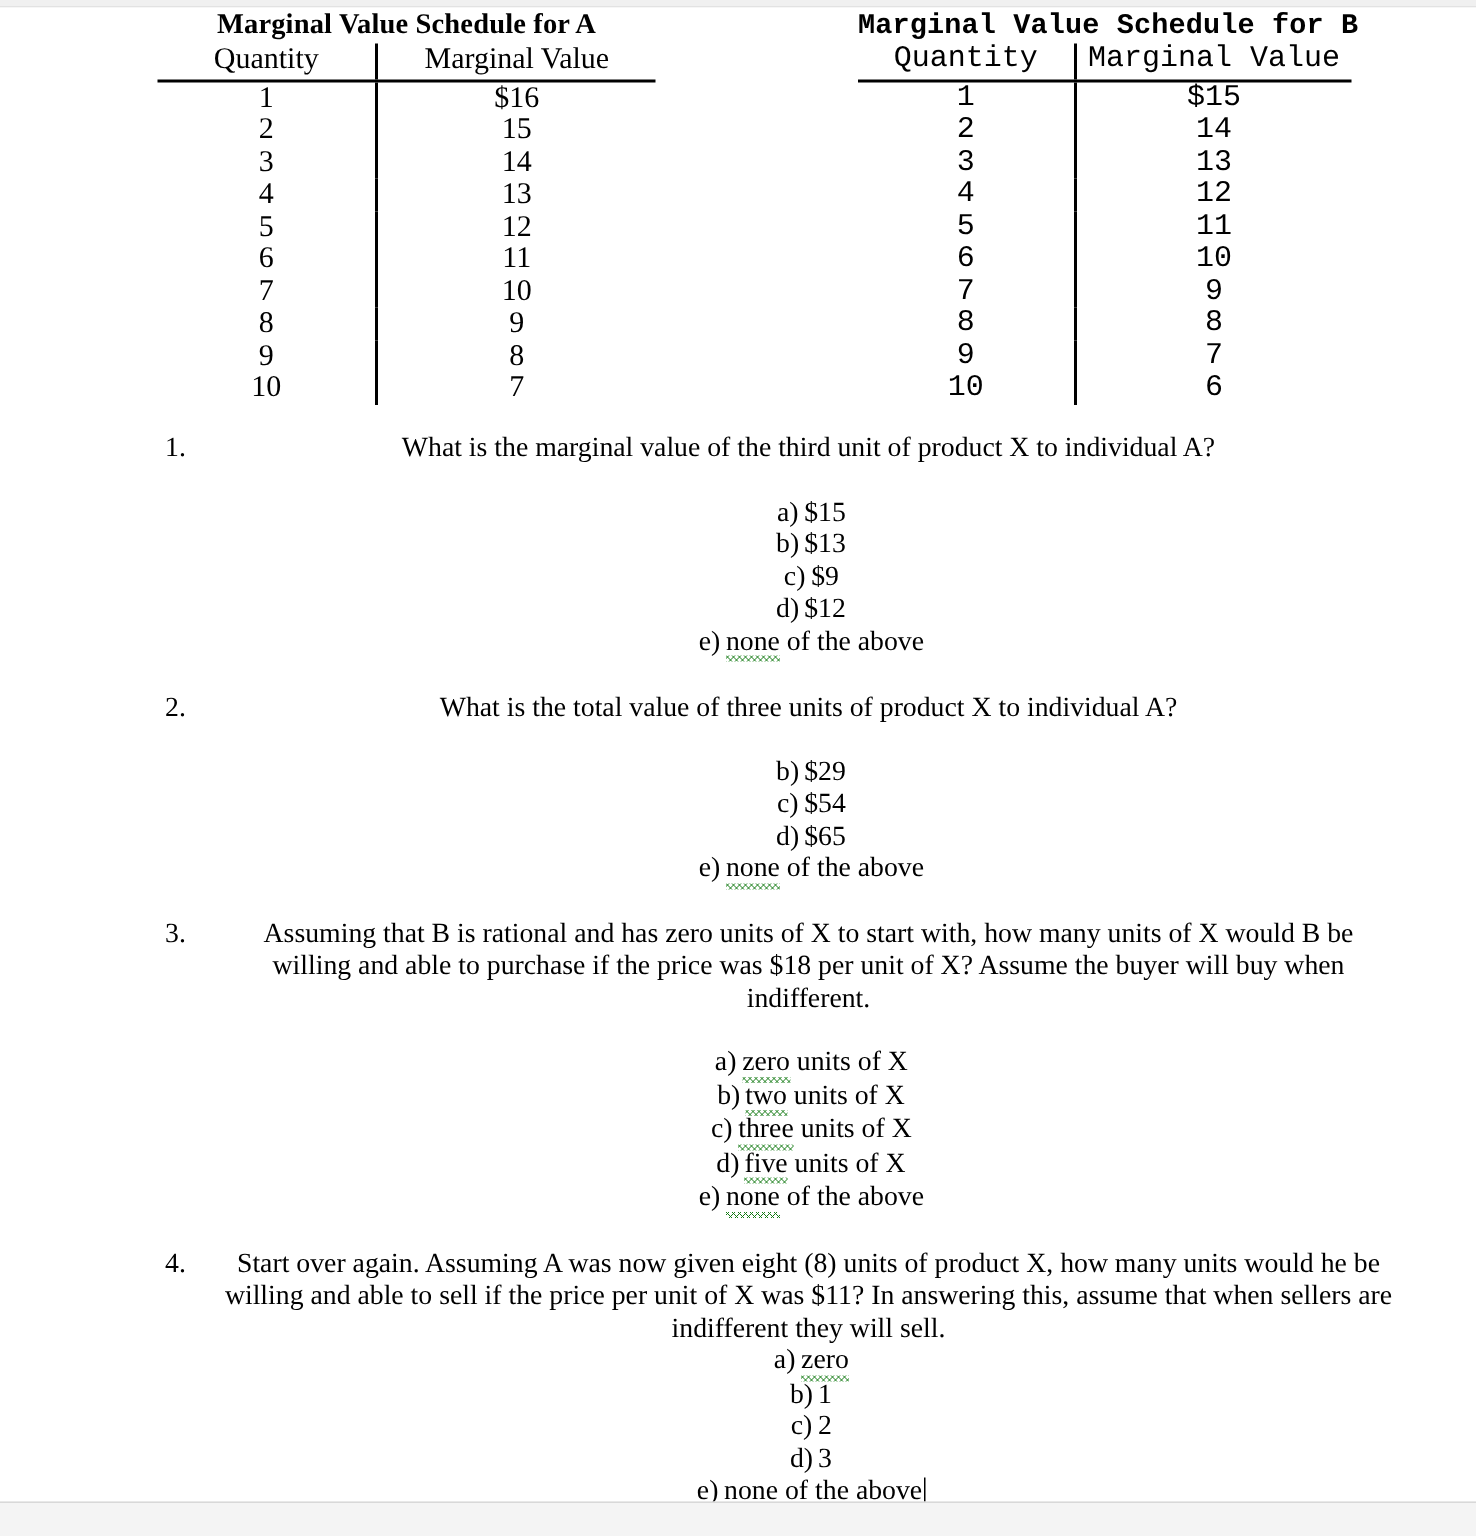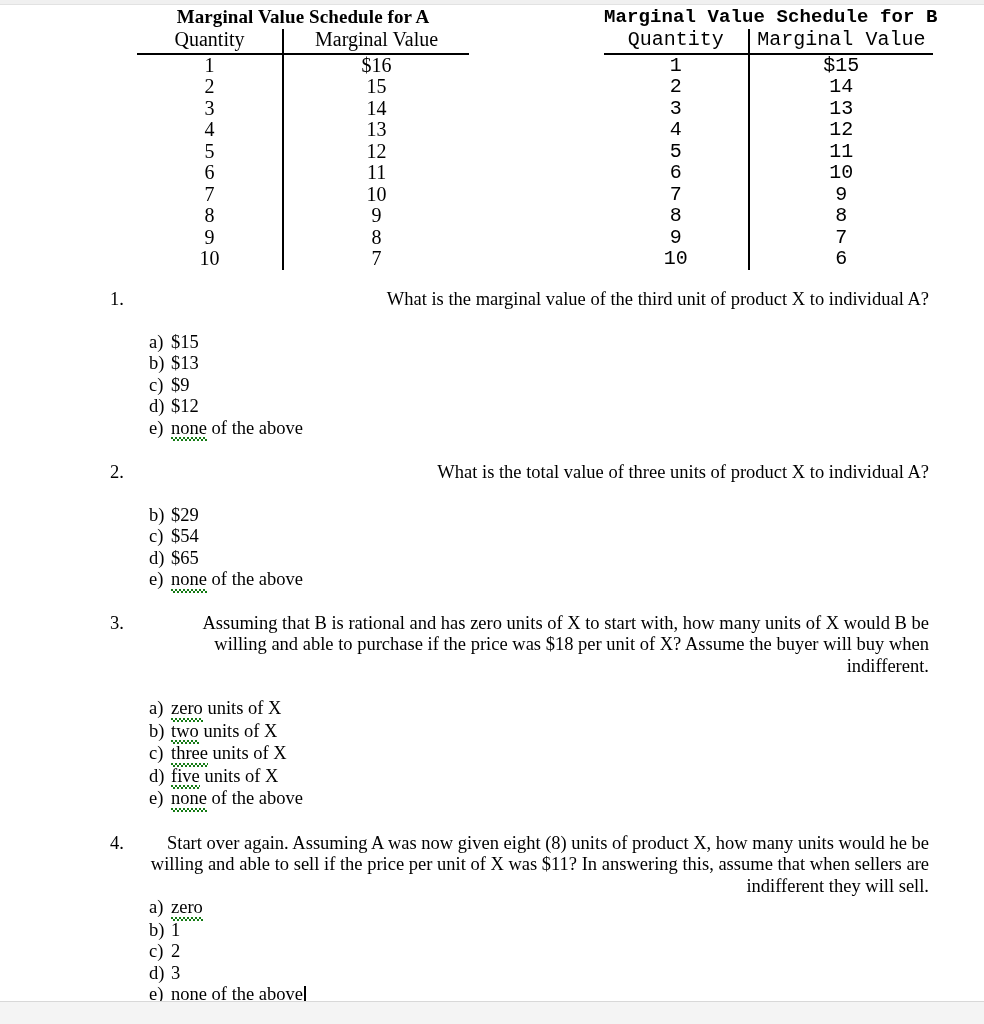--- a/index.html
+++ b/index.html
@@ -38,21 +38,20 @@
     top: 5px; left: 0;
     width: 984px;
     height: 996px;
     background: #ffffff;
   }
 
   
   .tables-row {
     position: relative;
     height: 262px;
-    margin-left: 32px;
   }
   .schedule {
     position: absolute;
     top: 0;
   }
   .schedule.left  { left: 105px; width: 332px; }
   .schedule.right { left: 572px; width: 329px; font-family: Liberation Mono, monospace; }
 
   .sched-title {
     text-align: center;
@@ -98,25 +97,26 @@
     left: 110px;
     top: 0;
     width: 30px;
     text-align: left;
   }
   .q-body {
     margin-left: 149px;
     margin-right: 55px;
   }
   .q-text {
-    text-align: right;
+    text-align: center;
   }
   .q-options {
     margin-top: 0;
     margin-left: 0;
+    text-align: center;
   }
   .opt {
     white-space: nowrap;
     line-height: 21.5px;
   }
   .opt-letter {
     display: inline-block;
     width: 22px;
   }
 

